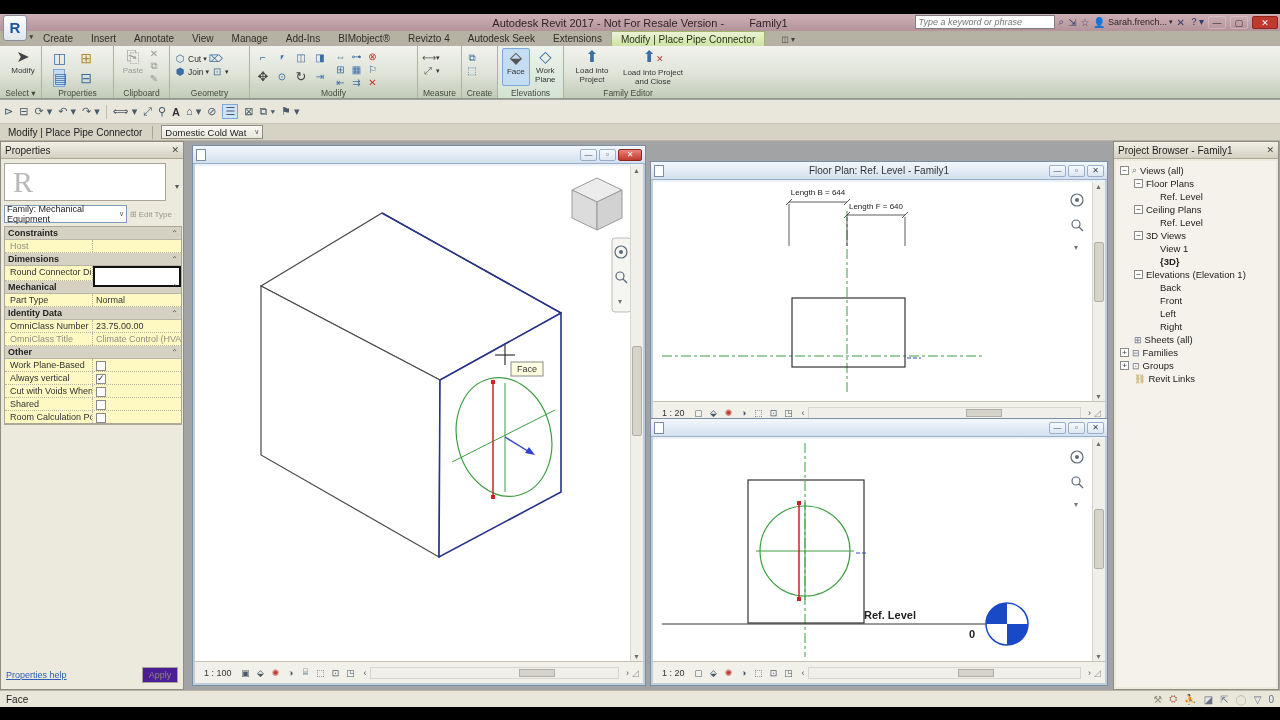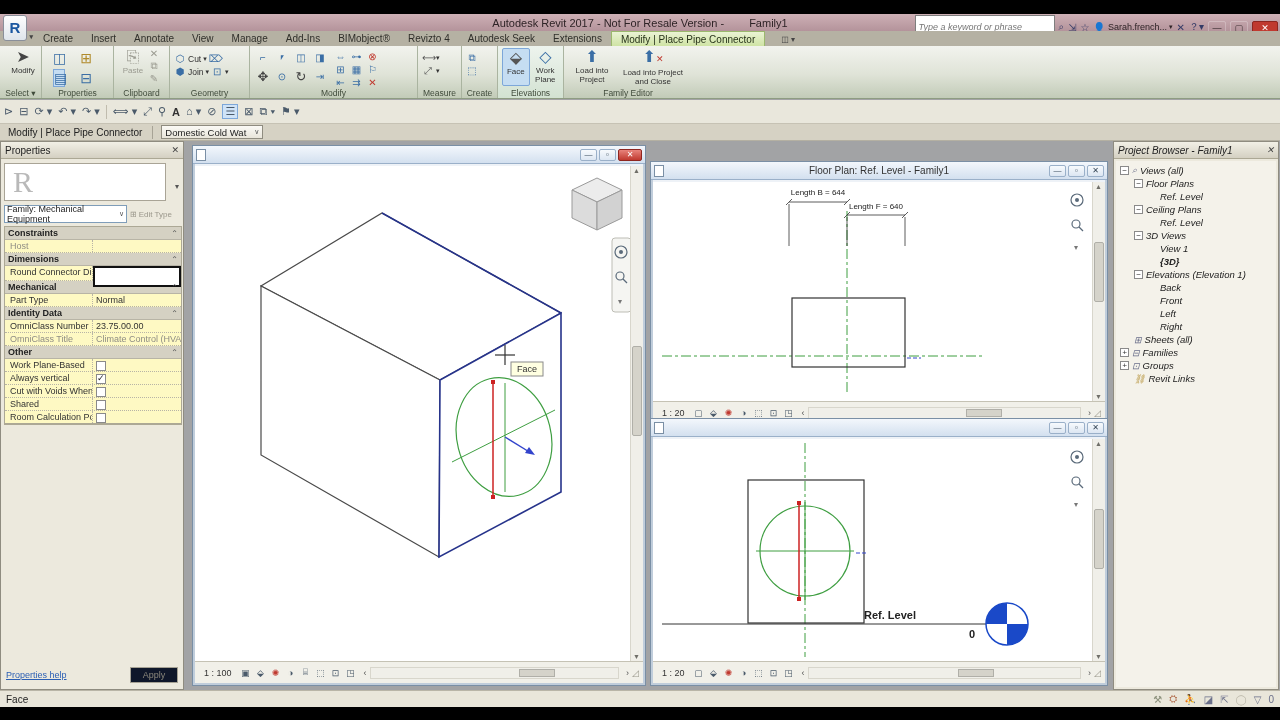--- a/index.html
+++ b/index.html
@@ -12,21 +12,21 @@
   #titlebar { position:absolute; left:0; top:0; width:1280px; height:17px;
     background:linear-gradient(#cdb0b5,#b4939b); display:flex; align-items:center; }
   #app-logo { position:absolute; left:3px; top:1px; width:24px; height:26px; z-index:30;
     background:linear-gradient(#fdfdfd,#dfe5ec); border:1px solid #8a8f9a; border-radius:3px;
     color:#1a56a0; font-weight:bold; font-size:15px; text-align:center; line-height:24px; }
   #app-logo .dd { position:absolute; right:-7px; top:9px; font-size:7px; color:#444; }
   #title-text { position:absolute; left:0; width:100%; text-align:center; font-size:11px; color:#2e2326; }
   #title-text .doc { margin-left:22px; }
   #tb-right { position:absolute; right:2px; top:1px; display:flex; align-items:center; gap:4px; }
   #search-box { width:140px; height:14px; background:#fff; border:1px solid #7e7e7e;
-    font-size:9px; font-style:italic; color:#8a8a8a; padding:11px 3px; }
+    font-size:9px; font-style:italic; color:#8a8a8a; padding:1px 3px; }
   .tb-ico { font-size:10px; color:#333a66; cursor:default; }
   .tb-user { font-size:9px; color:#2e2326; display:flex; align-items:center; gap:2px; }
   .winbtn { width:18px; height:13px; font-size:9px; line-height:12px; text-align:center;
     color:#3a2e31; border:1px solid rgba(255,255,255,.25); border-radius:2px; }
   .winbtn.close { background:#c0392f; color:#fff; border-color:#8e2620; width:26px; }
 
   
   #tabrow { position:absolute; left:0; top:17px; width:1280px; height:15px; background:#b5b1a3;
     display:flex; align-items:flex-end; padding-left:34px; }
   .tab { font-size:10px; color:#2f2f2a; padding:1px 9px 2px 9px; height:15px; line-height:13px; }
@@ -95,21 +95,21 @@
   .plabel { width:88px; padding:1px 2px 0 5px; border-right:1px dotted #b8b4a6; white-space:nowrap;
     overflow:hidden; }
   .pval { flex:1; padding:1px 2px 0 3px; white-space:nowrap; overflow:hidden; }
   .dim { color:#8f8d84; }
   .pval.edit { border:2px solid #111; padding-top:17px; font-size:11px; background:#fff; }
   .cb { width:10px; height:10px; border:1px solid #8a8a8a; background:#fff; margin-top:1px; display:inline-block; }
   .cb.checked { position:relative; }
   .cb.checked::after { content:"✓"; position:absolute; left:0px; top:-2px; font-size:9px; color:#222; }
   #prop-foot { position:absolute; left:0; bottom:4px; width:100%; height:18px; }
   #prop-help { position:absolute; left:5px; top:3px; font-size:9px; color:#2b5fb4; text-decoration:underline; }
-  #apply-btn { position:absolute; right:5px; top:0; width:48px; height:16px; background:#0f172a;
+  #apply-btn { position:absolute; right:5px; top:0; width:36px; height:16px; background:#4c1d95;
     border:1px solid #a6a294; font-size:9px; color:#8b887c; text-align:center; line-height:14px; }
 
   
   .win { position:absolute; border:1px solid #7a8fa5; background:#eef2f7;
     box-shadow:0 0 0 2px #c0cddb inset; }
   .win-title { height:18px; background:linear-gradient(#f3f7fc,#d3e0ef); border-bottom:1px solid #9ab0c9;
     display:flex; align-items:center; font-size:10px; color:#333; padding:0 3px; }
   .doc-ico { width:10px; height:12px; background:#fff; border:1px solid #7a8fa5; margin-right:4px; }
   .win-title-text { position:absolute; left:0; width:100%; text-align:center; pointer-events:none; }
   .win-btns { margin-left:auto; display:flex; gap:2px; z-index:2; }
@@ -135,21 +135,21 @@
     border:1px solid #b0afa8; }
   .grip { font-size:9px; color:#9a988c; }
 
   #win-3d { left:192px; top:4px; width:454px; height:541px; }
   #win-floor { left:650px; top:20px; width:458px; height:265px; }
   #win-elev { left:650px; top:277px; width:458px; height:268px; }
 
   svg text { font-family:"Liberation Sans", sans-serif; }
 
   
-  #browser { left:1113px; top:0; width:166px; height:549px;font-style:italic; }
+  #browser { left:1113px; top:0; width:166px; height:549px; }
   #tree { position:absolute; left:2px; top:19px; right:2px; bottom:2px; background:#f4f2ea;
     font-size:9.5px; color:#222; padding-top:3px; }
   .trow { height:13px; display:flex; align-items:center; white-space:nowrap; }
   .texp { width:9px; height:9px; border:1px solid #8a8a8a; background:#fff; font-size:8px; line-height:7px;
     text-align:center; color:#333; margin-right:3px; flex:none; }
   .tico { font-size:9px; color:#6a6f8a; margin-right:3px; flex:none; }
   .bold { font-weight:bold; }
 
   
   #statusbar { position:absolute; left:0; top:676px; width:1280px; height:17px; background:#e9e6da;

